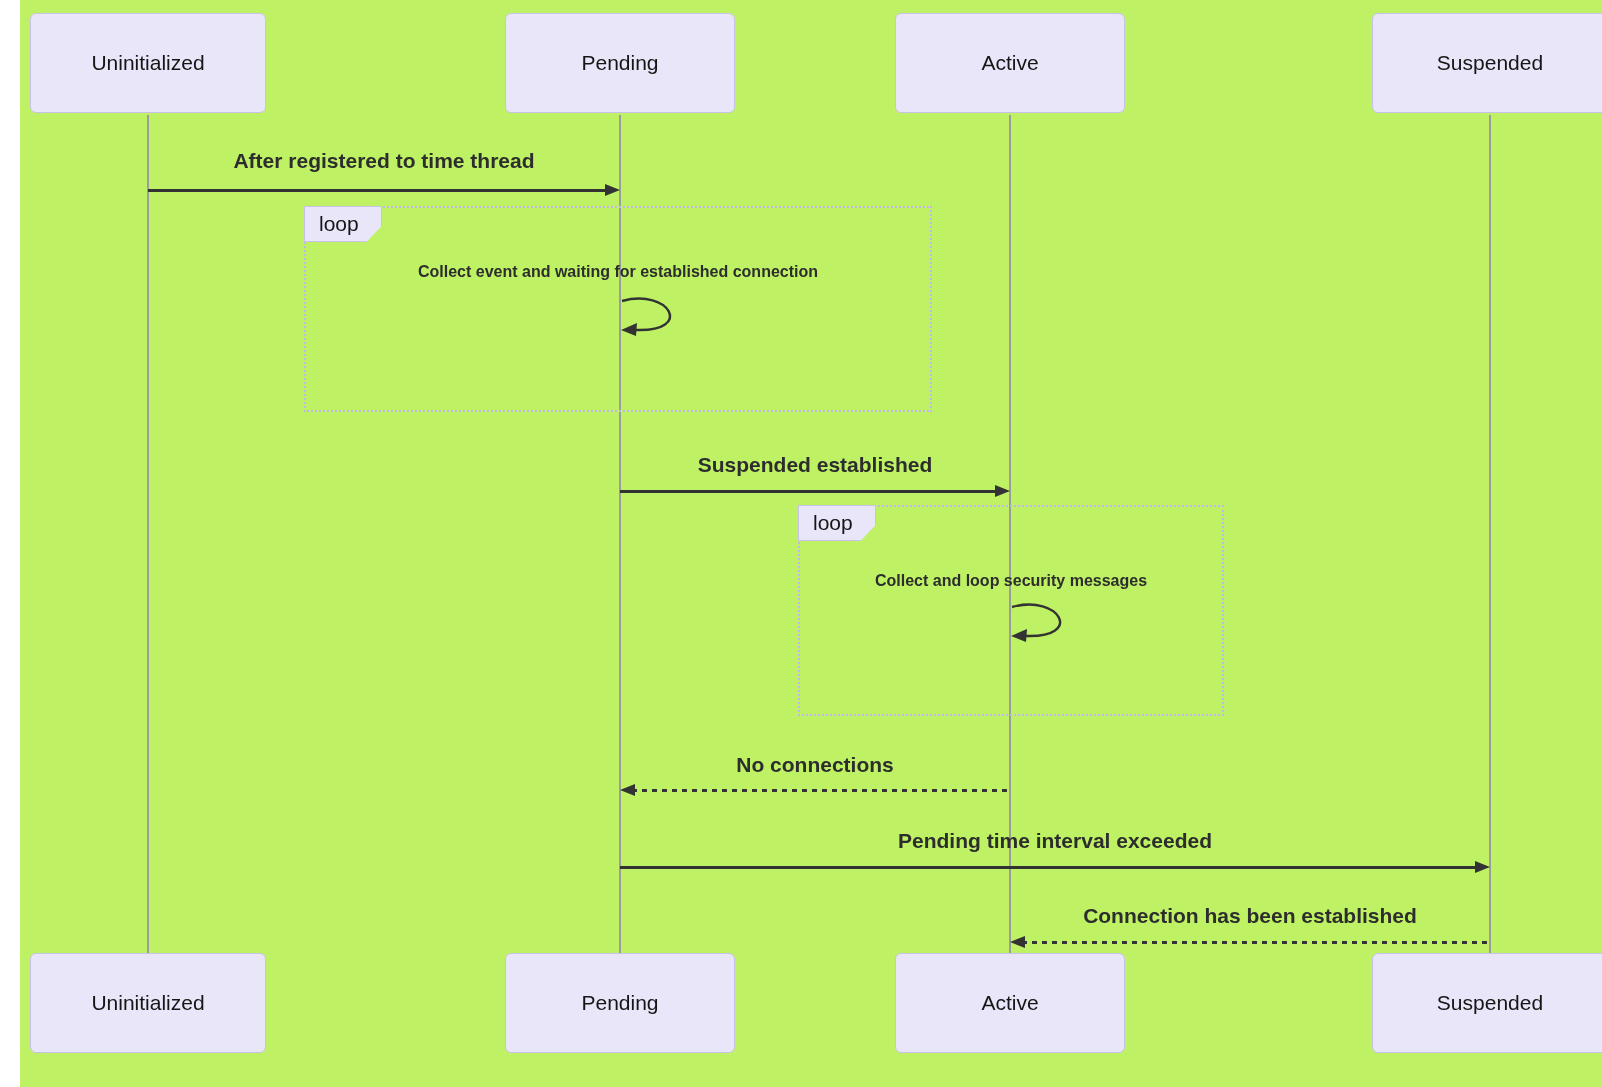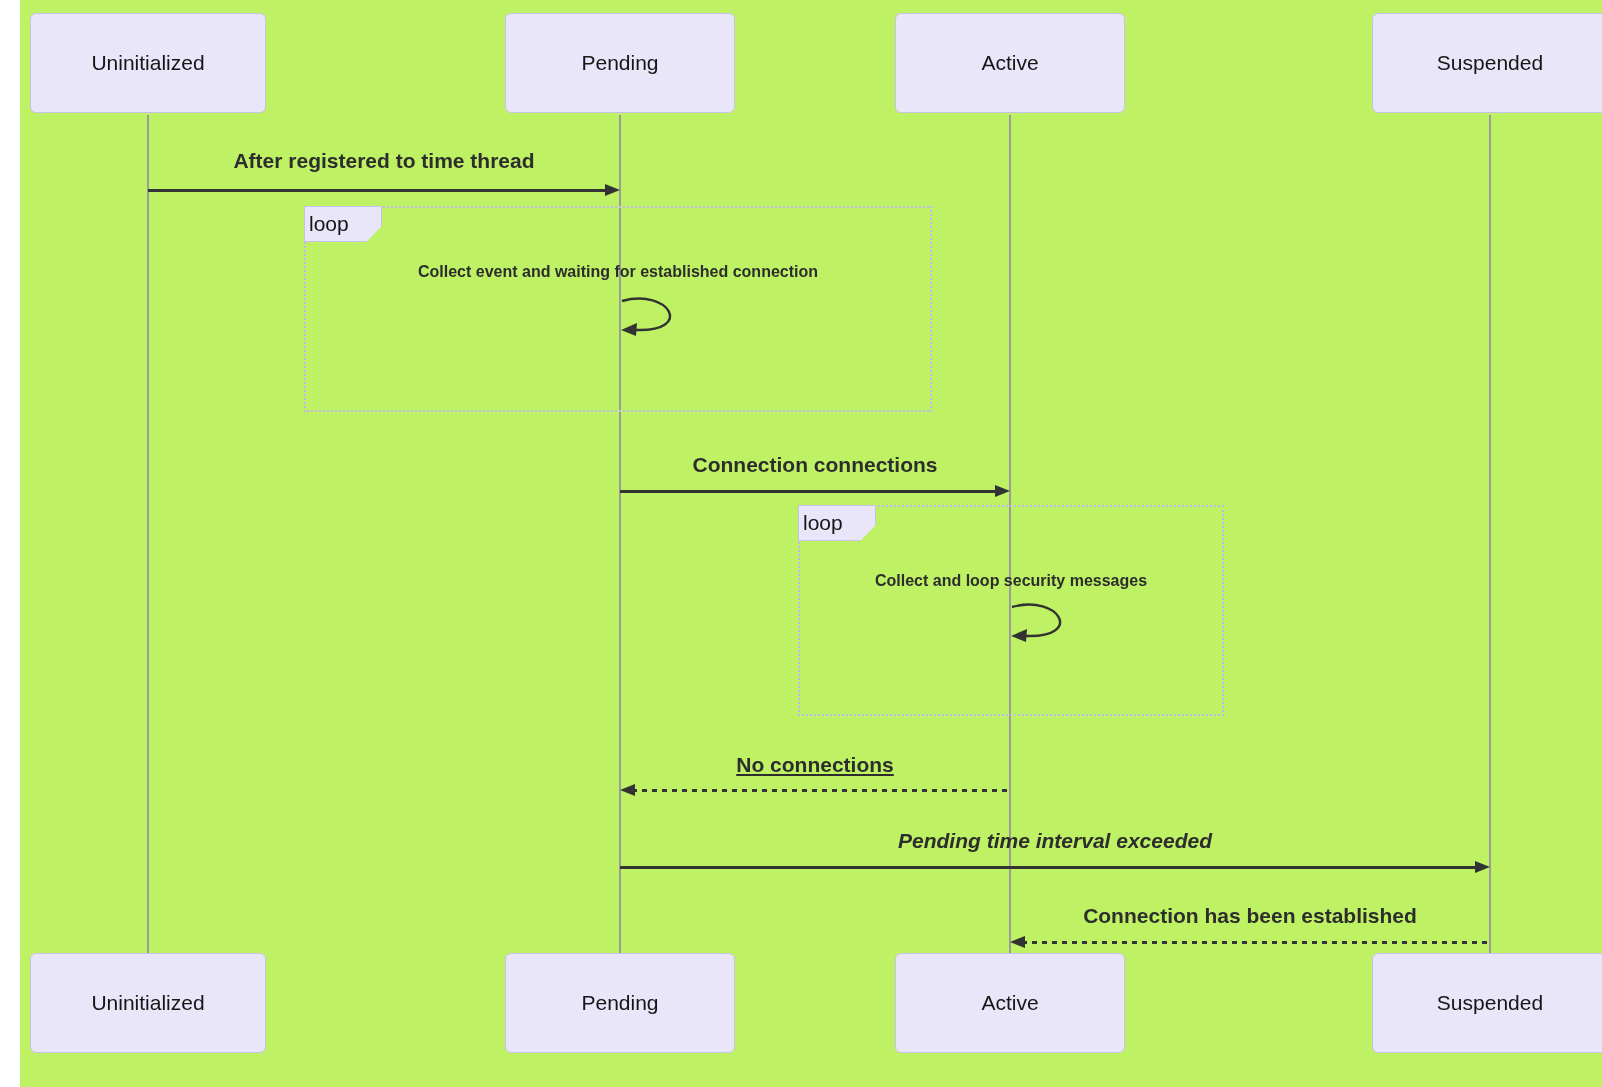--- a/index.html
+++ b/index.html
@@ -74,21 +74,21 @@
     background: transparent;
   }
   .loop-tab {
     position: absolute;
     background: #e8e6f8;
     border: 1px solid #c8c2ea;
     clip-path: polygon(0 0, 100% 0, 100% 55%, 80% 100%, 0 100%);
     font-size: 21px;
     color: #161616;
     line-height: 34px;
-    padding-left: 4px;
+    padding-left: 14px;
   }
   .loop-text {
     position: absolute;
     text-align: center;
     font-weight: bold;
     font-size: 16px;
     color: #2d2d2d;
     height: 30px;
     line-height: 30px;
     white-space: nowrap;
@@ -123,37 +123,37 @@
   <div class="head right" style="left:585px; top:184px;"></div>
 
   <div class="loop-box" style="left:284px; top:206px; width:628px; height:206px;"></div>
   <div class="loop-tab" style="left:284px; top:206px; width:78px; height:36px;">loop</div>
   <div class="loop-text" style="left:284px; width:628px; top:257px;">Collect event and waiting for established connection</div>
   <svg class="selfloop" style="left:598px; top:292px;" width="82" height="50" viewBox="0 0 82 50">
     <path d="M4,9 C52,-4 76,40 18,38" fill="none" stroke="#333333" stroke-width="2.4"></path>
     <polygon points="3,38 19,31 18,44" fill="#333333"></polygon>
   </svg>
 
-  <div class="msg-label" style="left:600px; width:390px; top:450px;">Connection connections</div>
+  <div class="msg-label" style="left:600px; width:390px; top:450px;">Suspended established</div>
   <div class="line-solid" style="left:600px; width:378px; top:490px;"></div>
   <div class="head right" style="left:975px; top:485px;"></div>
 
   <div class="loop-box" style="left:778px; top:505px; width:426px; height:211px;"></div>
   <div class="loop-tab" style="left:778px; top:505px; width:78px; height:36px;">loop</div>
   <div class="loop-text" style="left:778px; width:426px; top:566px;">Collect and loop security messages</div>
   <svg class="selfloop" style="left:988px; top:598px;" width="82" height="50" viewBox="0 0 82 50">
     <path d="M4,9 C52,-4 76,40 18,38" fill="none" stroke="#333333" stroke-width="2.4"></path>
     <polygon points="3,38 19,31 18,44" fill="#333333"></polygon>
   </svg>
 
-  <div class="msg-label" style="left:600px; width:390px; top:750px;text-decoration:underline;">No connections</div>
+  <div class="msg-label" style="left:600px; width:390px; top:750px;">No connections</div>
   <div class="line-dashed" style="left:612px; width:378px; top:789px;"></div>
   <div class="head left" style="left:600px; top:784px;"></div>
 
-  <div class="msg-label" style="left:600px; width:870px; top:826px;font-style:italic;">Pending time interval exceeded</div>
+  <div class="msg-label" style="left:600px; width:870px; top:826px;">Pending time interval exceeded</div>
   <div class="line-solid" style="left:600px; width:858px; top:866px;"></div>
   <div class="head right" style="left:1455px; top:861px;"></div>
 
   <div class="msg-label" style="left:990px; width:480px; top:901px;text-align:center;">Connection has been established</div>
   <div class="line-dashed" style="left:1002px; width:468px; top:941px;"></div>
   <div class="head left" style="left:990px; top:936px;"></div>
 
   <div class="actor" style="left:10px; top:953px; width:236px;">
     <span>Uninitialized</span>
   </div>

